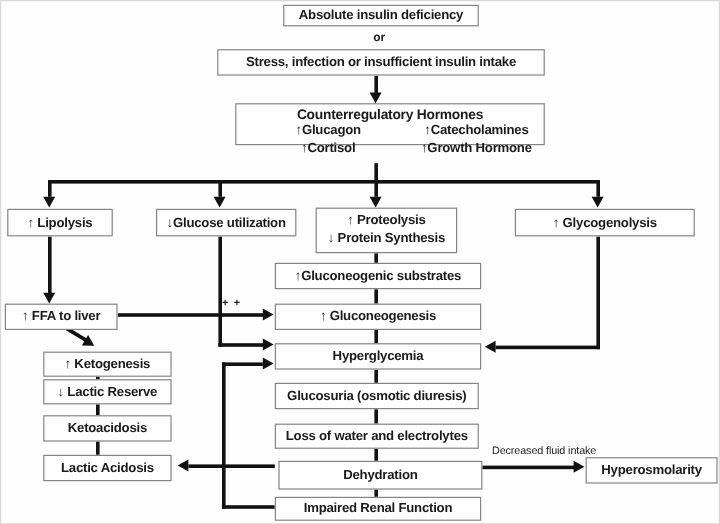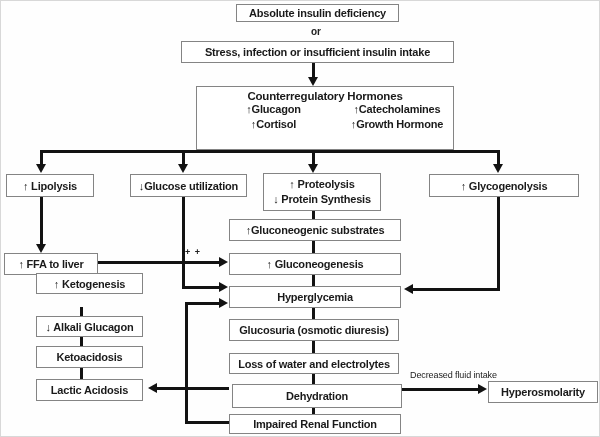--- a/index.html
+++ b/index.html
@@ -68,21 +68,21 @@
     <div class="bar"></div>
     <div class="tip"></div>
   </div>
 
   <div class="box" style="left:235px;top:3px;width:163px;height:18px">Absolute insulin deficiency</div>
 
   <div class="elabel lbl-or" style="left:303px;top:25px;width:24px;text-align:center">or</div>
 
   <div class="box" style="left:180px;top:40px;width:273px;height:22px">Stress, infection or insufficient insulin intake</div>
 
-  <div class="crbox" style="left:195px;top:85px;width:258px;height:64px">
+  <div class="crbox" style="left:195px;top:85px;width:258px;height:35px">
     <div class="cr-title">Counterregulatory Hormones</div>
     <div class="cr-grid">
       <span>↑Glucagon</span>
       <span>↑Catecholamines</span>
       <span>↑Cortisol</span>
       <span>↑Growth Hormone</span>
     </div>
   </div>
 
   <div class="box" style="left:5px;top:173px;width:88px;height:23px">↑ Lipolysis</div>
@@ -105,23 +105,23 @@
   <div class="box" style="left:228px;top:318px;width:170px;height:22px">Glucosuria (osmotic diuresis)</div>
 
   <div class="box" style="left:228px;top:352px;width:170px;height:21px">Loss of water and electrolytes</div>
 
   <div class="box" style="left:231px;top:383px;width:170px;height:24px">Dehydration</div>
 
   <div class="box" style="left:228px;top:413px;width:172px;height:20px">Impaired Renal Function</div>
 
   <div class="box" style="left:3px;top:252px;width:94px;height:22px">↑ FFA to liver</div>
 
-  <div class="box" style="left:35px;top:272px;width:107px;height:21px">↑ Ketogenesis</div>
+  <div class="box" style="left:35px;top:292px;width:107px;height:21px">↑ Ketogenesis</div>
 
-  <div class="box" style="left:35px;top:315px;width:107px;height:21px">↓ Alkali Glucagon</div>
+  <div class="box" style="left:35px;top:315px;width:107px;height:21px">↓ Lactic Reserve</div>
 
   <div class="box" style="left:35px;top:345px;width:107px;height:22px">Ketoacidosis</div>
 
   <div class="box" style="left:35px;top:378px;width:107px;height:22px">Lactic Acidosis</div>
 
   <div class="box" style="left:487px;top:380px;width:110px;height:22px">Hyperosmolarity</div>
 
   <div class="ad" style="left:307px;top:76px"></div>
   <div class="ad" style="left:35px;top:163px"></div>
   <div class="ad" style="left:177px;top:163px"></div>

